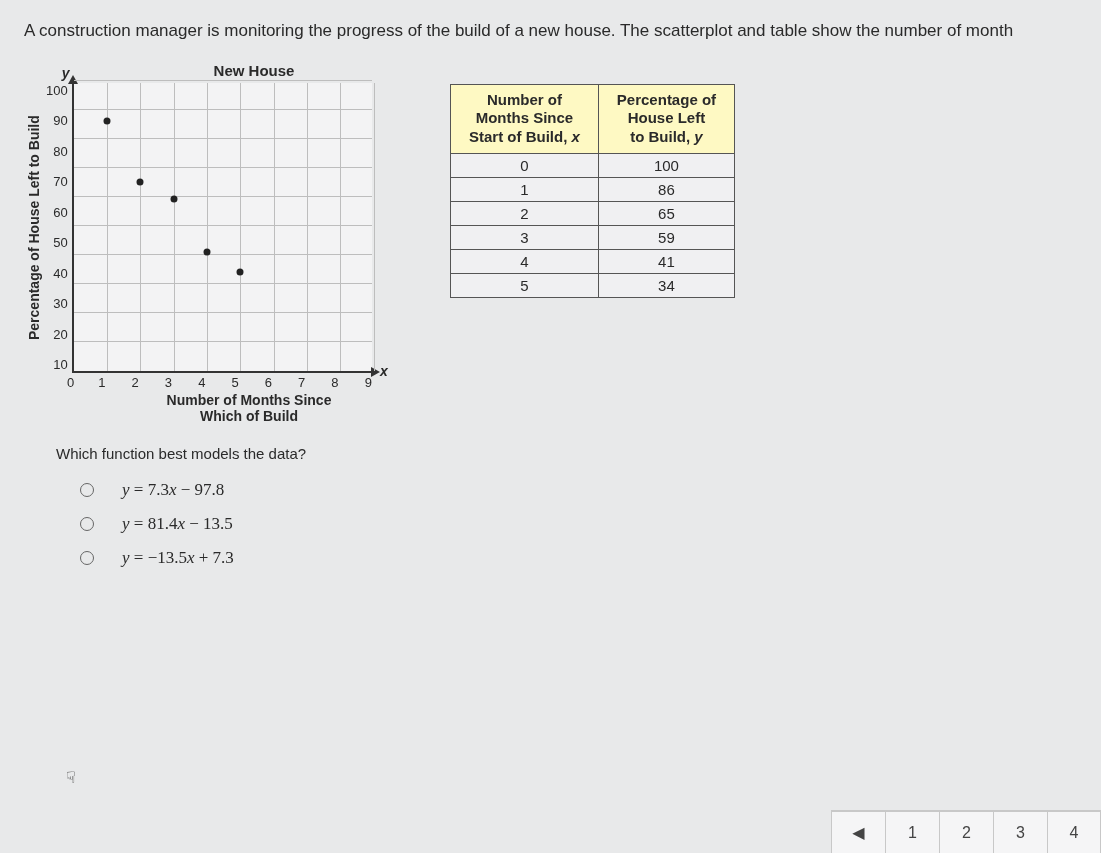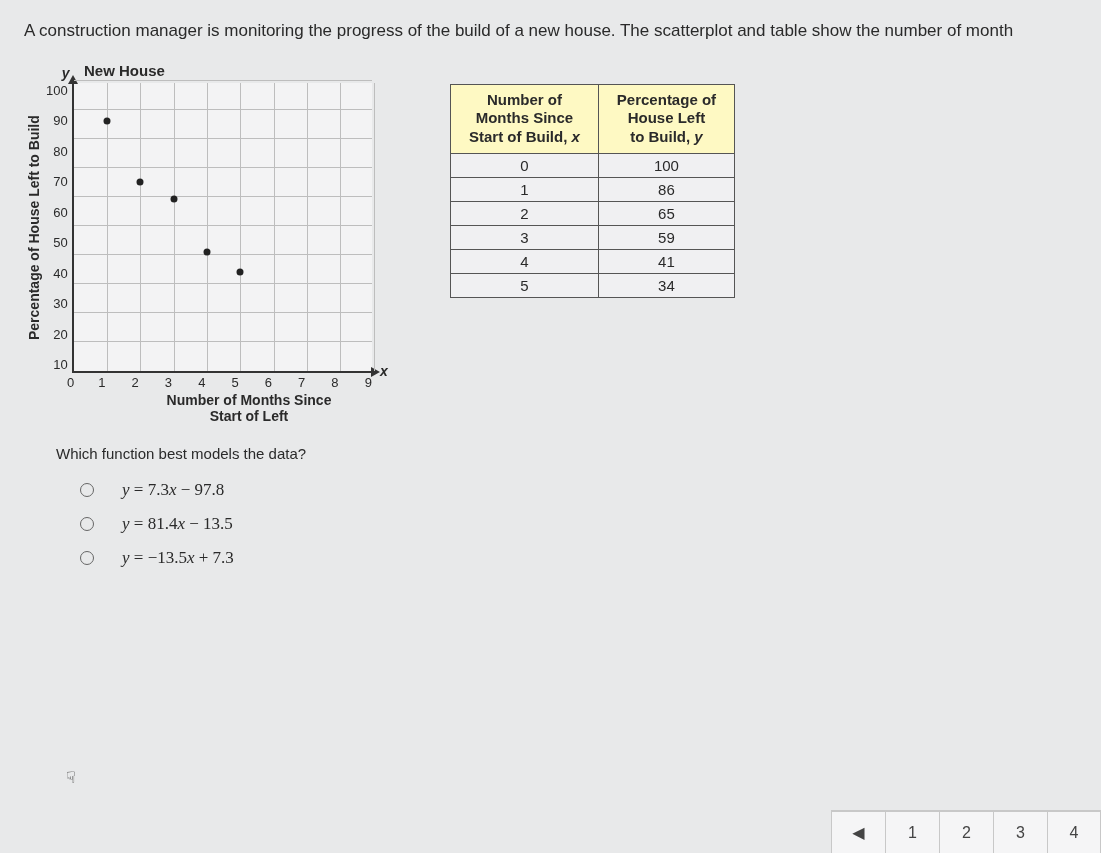--- a/index.html
+++ b/index.html
@@ -24,21 +24,21 @@
     display: flex;
     align-items: flex-start;
     gap: 26px;
   }
   
   .chart-wrap {
     position: relative;
     width: 400px;
   }
   .chart-title {
-    text-align: left;
+    text-align: center;
     font-weight: bold;
     font-size: 15px;
     margin-bottom: 4px;
     padding-left: 60px;
   }
   .chart-body {
     display: flex;
     align-items: stretch;
   }
   .ylabel {
@@ -260,21 +260,21 @@
         <span>3</span>
         <span>4</span>
         <span>5</span>
         <span>6</span>
         <span>7</span>
         <span>8</span>
         <span>9</span>
       </div>
       <div class="xlabel">
         <span>Number of Months Since</span><br>
-        <span>Start of Left</span>
+        <span>Which of Build</span>
       </div>
     </div>
 
     <table>
       <thead>
         <tr>
           <th>Number of<br>Months Since<br>Start of Build, <i>x</i></th>
           <th>Percentage of<br>House Left<br>to Build, <i>y</i></th>
         </tr>
       </thead>

